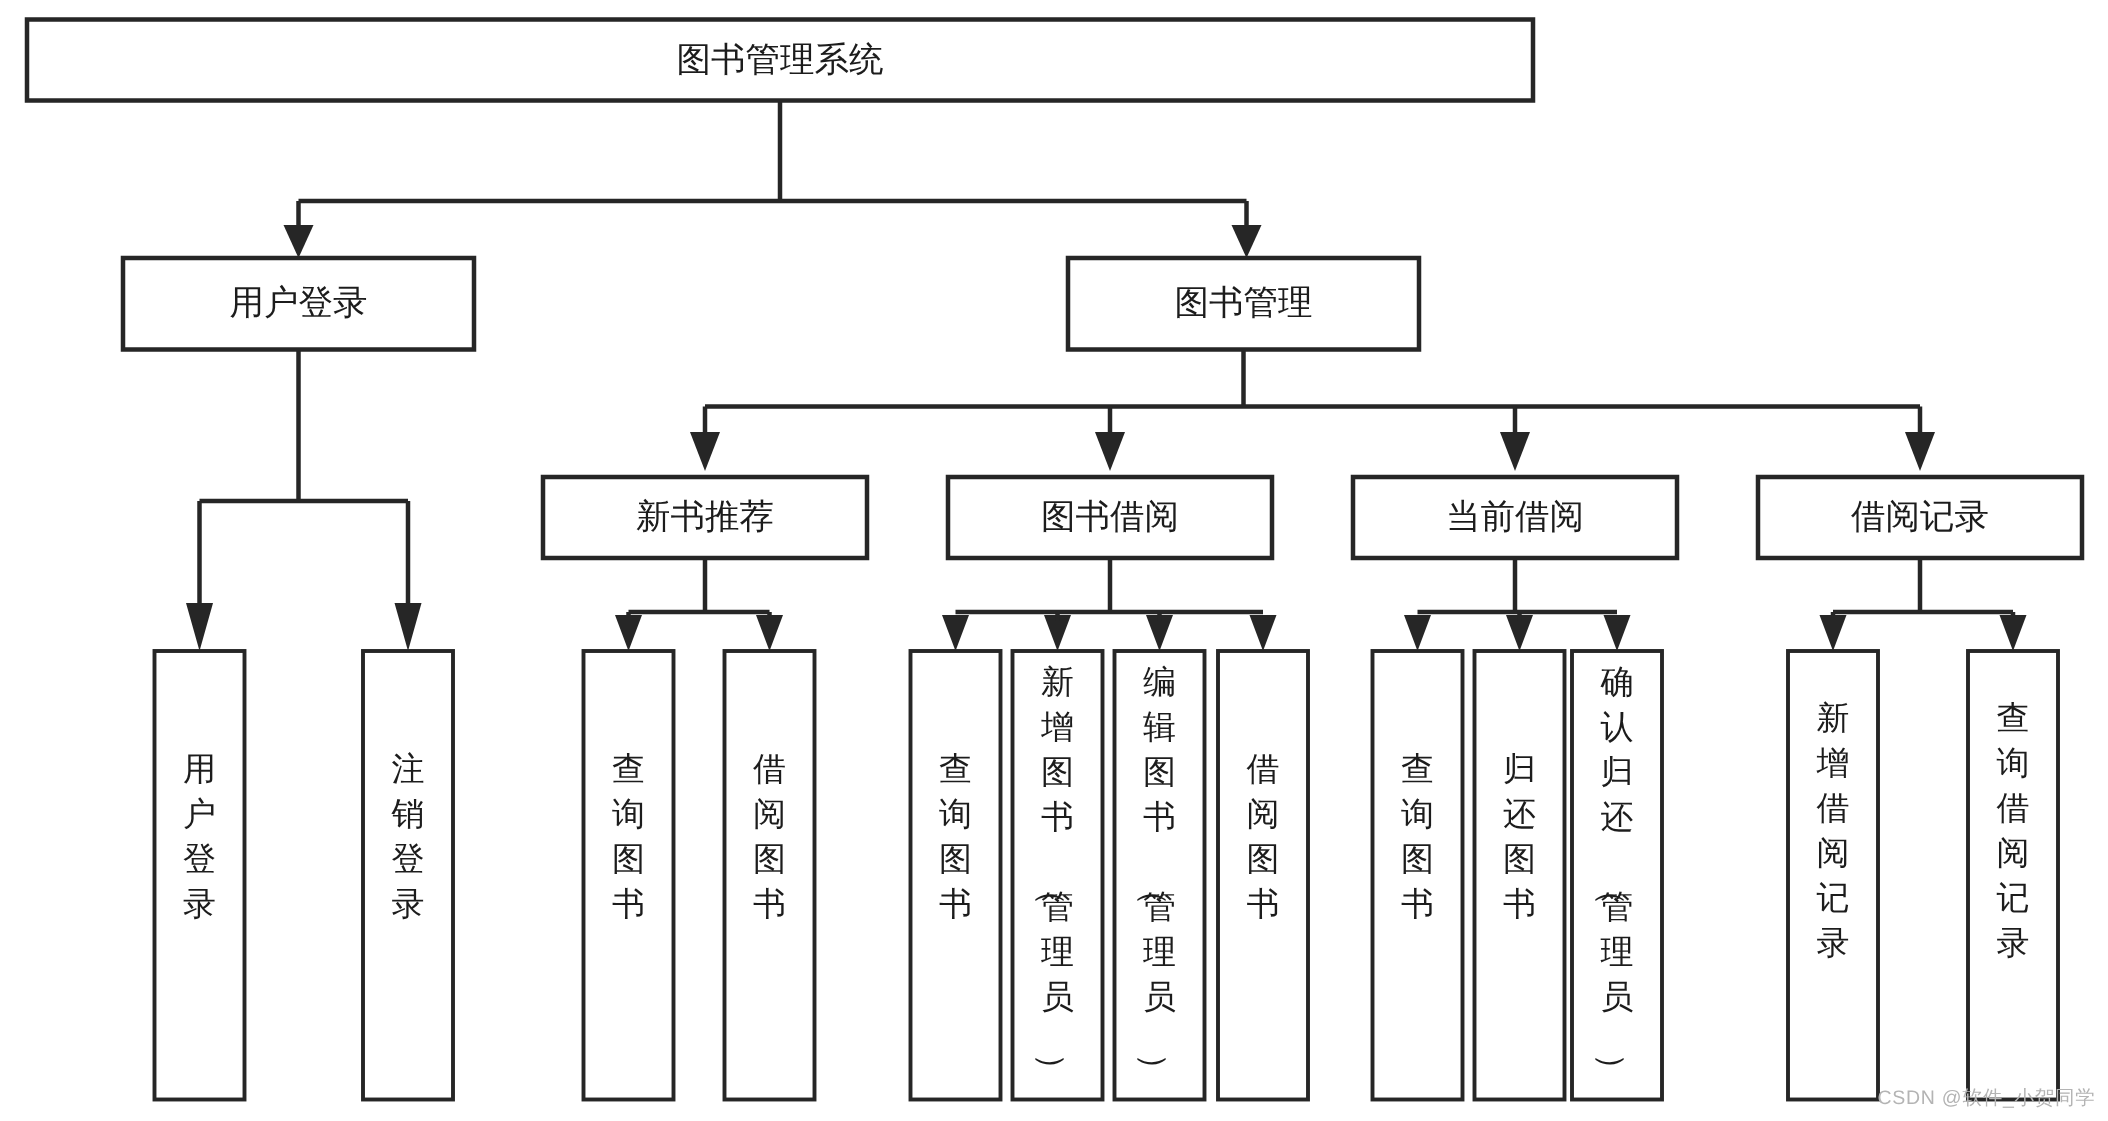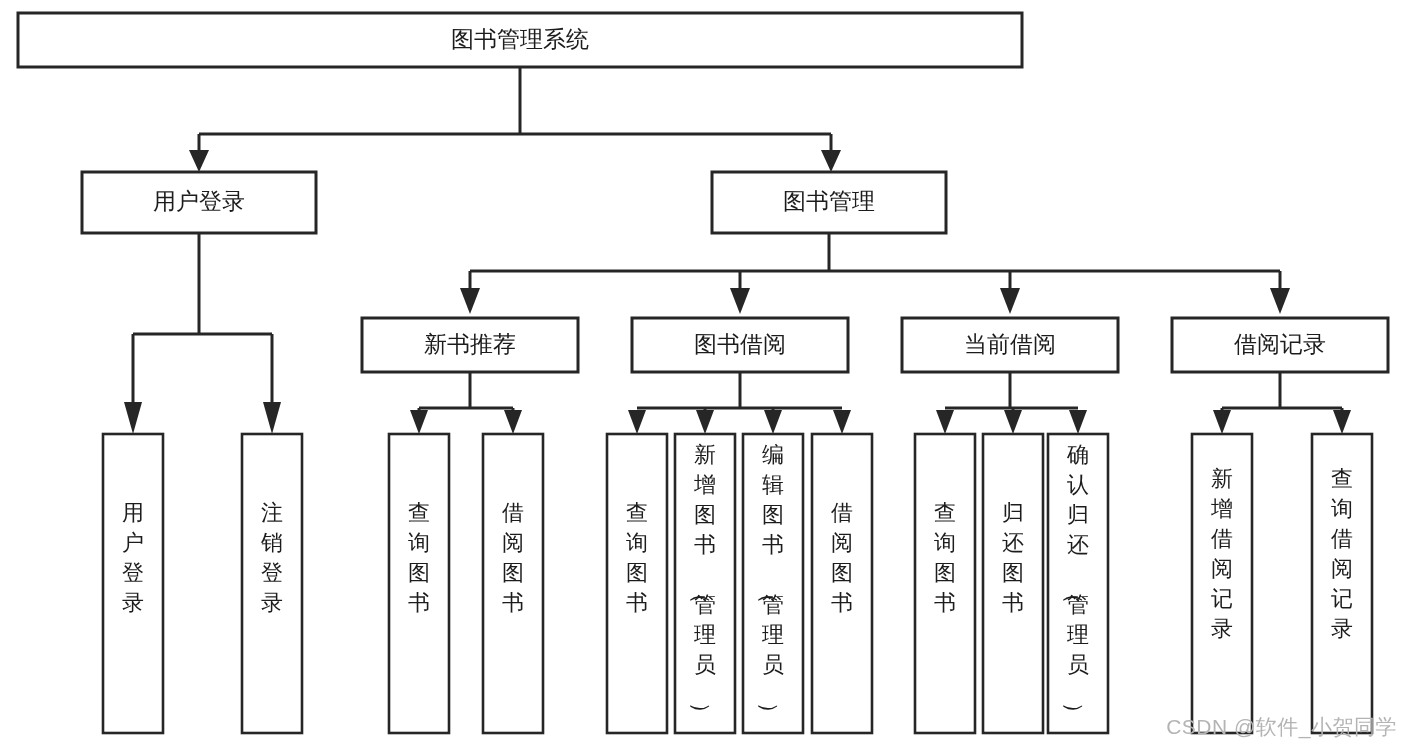--- a/index.html
+++ b/index.html
@@ -54,21 +54,21 @@
     font-family: "Liberation Sans", "DejaVu Sans", sans-serif;
     font-size: 22px;
     fill: #1c1c1c;
     text-anchor: middle;
   }
   .watermark {
     position: absolute;
     right: 8px;
     bottom: 6px;
     font-family: "Liberation Sans", "DejaVu Sans", sans-serif;
-    font-size: 21px;
+    font-size: 13px;
     color: #b4b4b4;
     letter-spacing: 0.5px;
     white-space: nowrap;
     pointer-events: none;
   }
 </style>
 </head>
 <body>
 
 <div id="diagram-root">

